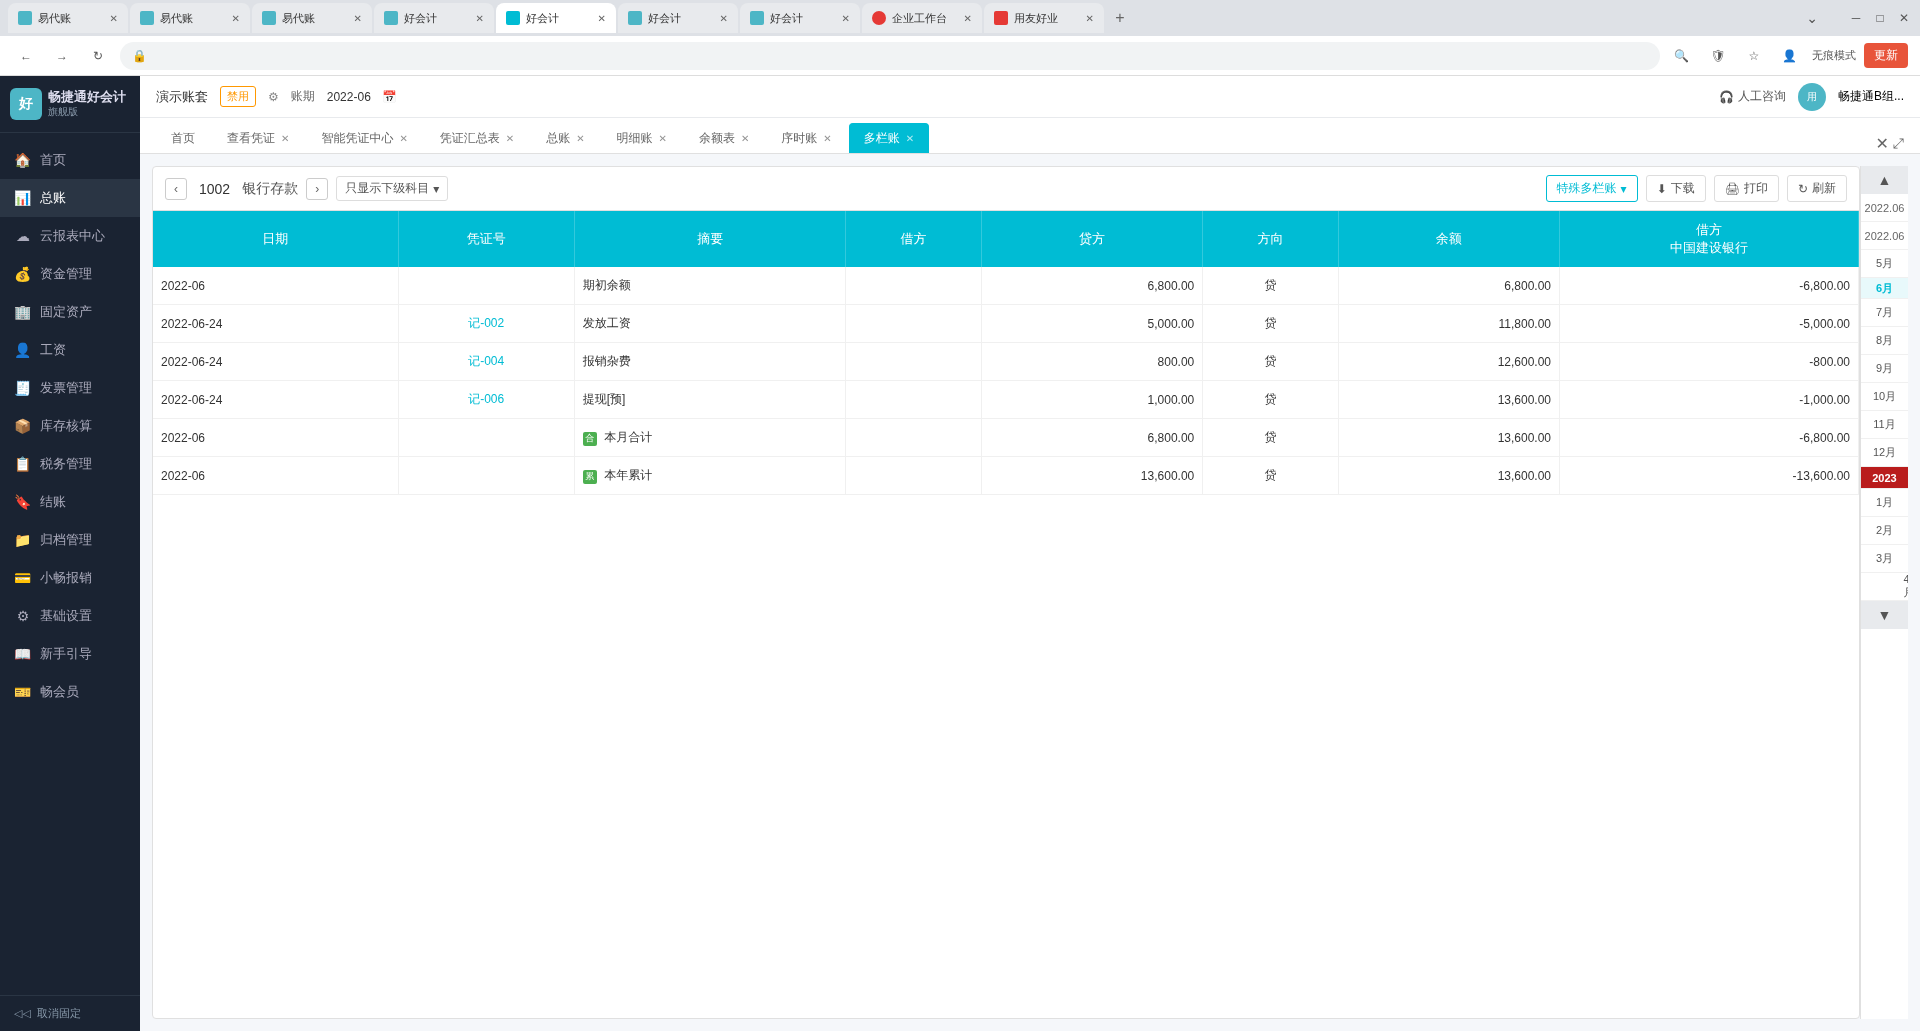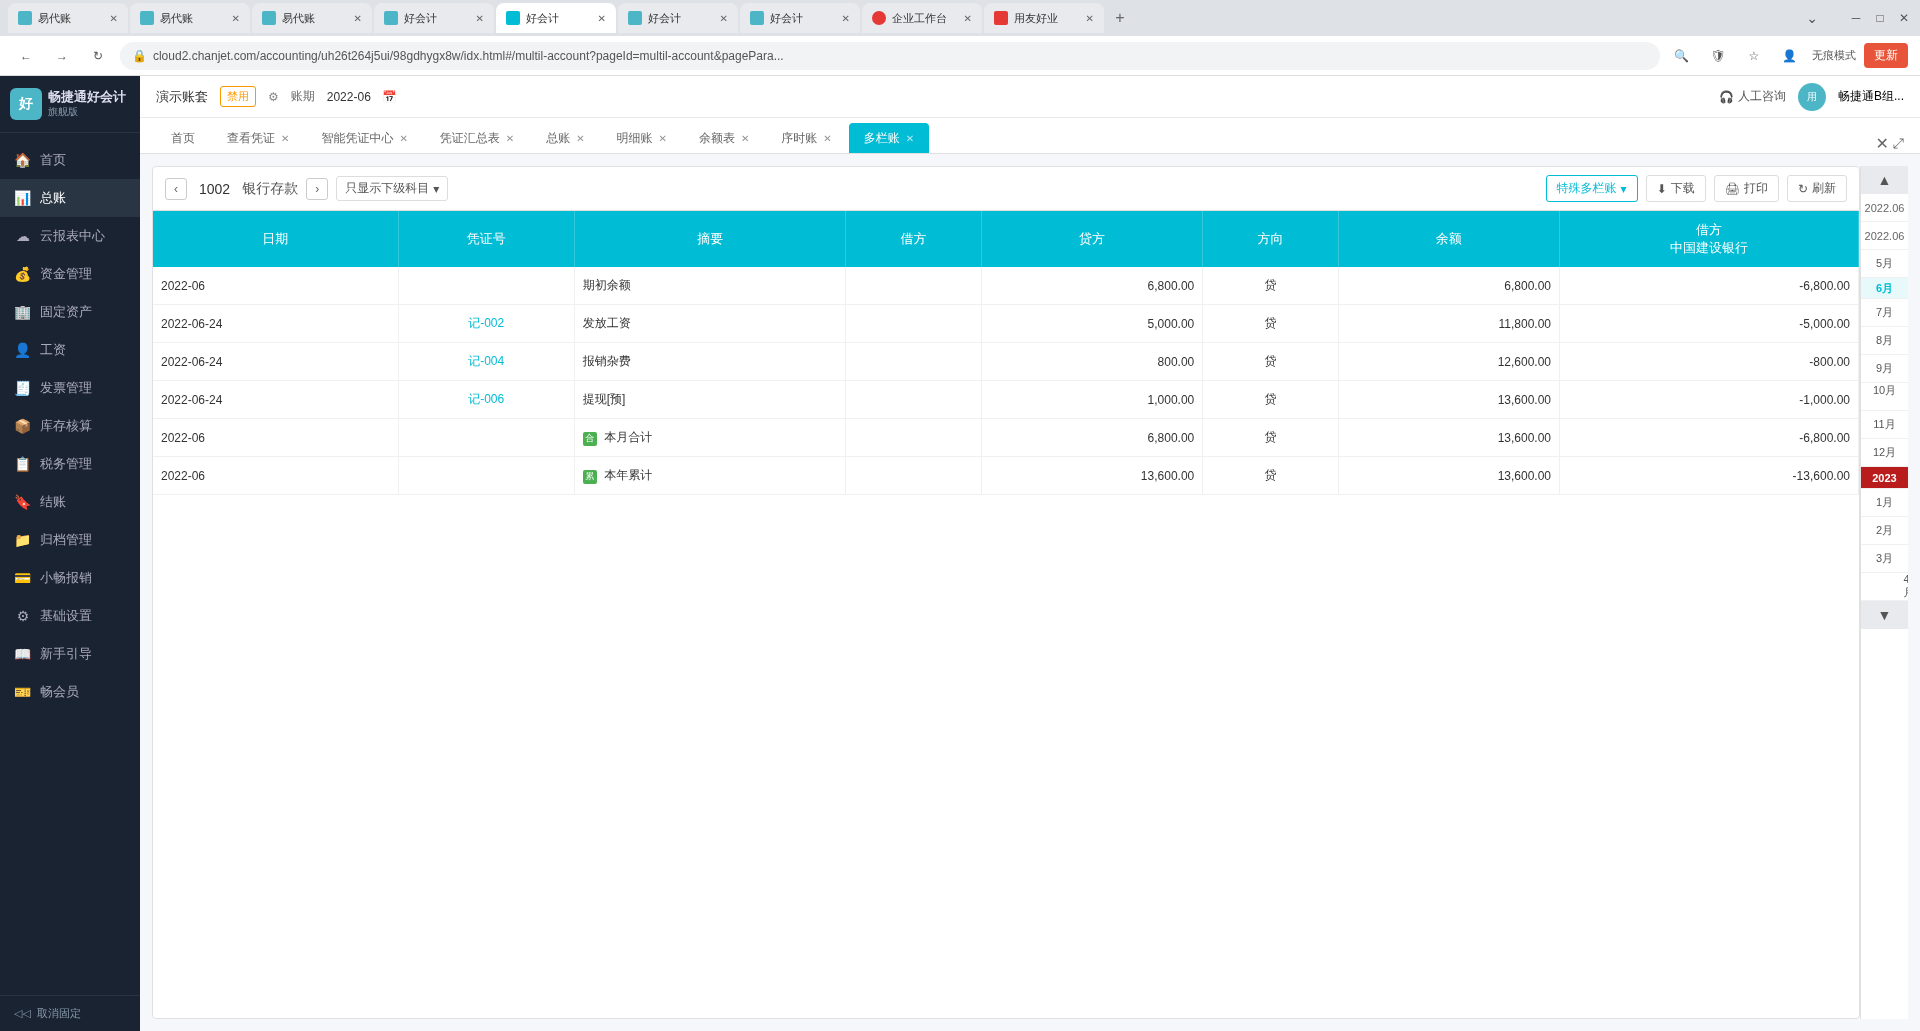--- a/index.html
+++ b/index.html
@@ -150,21 +150,20 @@
     </div>
   </div>
 </div>
 
 <div class="address-row">
   <div class="nav-btn">←</div>
   <div class="nav-btn">→</div>
   <div class="nav-btn">↻</div>
   <div class="address-bar">
     <span>🔒</span>
-    <span class="address-text">cloud2.chanjet.com/accounting/uh26t264j5ui/98gdhygx8w/idx.html#/multil-account?pageId=multil-account&amp;pagePara...</span>
   </div>
   <div class="right-controls">
     <div class="nav-btn">🔍</div>
     <div class="nav-btn">🛡</div>
     <div class="nav-btn">☆</div>
     <div class="nav-btn">👤</div>
     <span style="font-size:11px;color:#555;white-space:nowrap;">无痕模式</span>
     <div class="update-btn">更新</div>
   </div>
 </div>
@@ -460,21 +459,21 @@
           </div>
           <div style="height:28px;display:flex;align-items:center;justify-content:center;font-size:11px;color:#555;border-bottom:1px solid #f0f0f0;cursor:pointer;">
             <span>7月</span>
           </div>
           <div style="height:28px;display:flex;align-items:center;justify-content:center;font-size:11px;color:#555;border-bottom:1px solid #f0f0f0;cursor:pointer;">
             <span>8月</span>
           </div>
           <div style="height:28px;display:flex;align-items:center;justify-content:center;font-size:11px;color:#555;border-bottom:1px solid #f0f0f0;cursor:pointer;">
             <span>9月</span>
           </div>
-          <div style="height:28px;display:flex;align-items:flex-start;justify-content:center;font-size:11px;color:#555;border-bottom:1px solid #f0f0f0;cursor:pointer;">
+          <div style="height:28px;display:flex;align-items:center;justify-content:center;font-size:11px;color:#555;border-bottom:1px solid #f0f0f0;cursor:pointer;">
             <span>10月</span>
           </div>
           <div style="height:28px;display:flex;align-items:center;justify-content:center;font-size:11px;color:#555;border-bottom:1px solid #f0f0f0;cursor:pointer;">
             <span>11月</span>
           </div>
           <div style="height:28px;display:flex;align-items:center;justify-content:center;font-size:11px;color:#555;border-bottom:1px solid #f0f0f0;cursor:pointer;">
             <span>12月</span>
           </div>
           <div style="height:22px;background:#b91c1c;display:flex;align-items:center;justify-content:center;font-size:11px;color:white;font-weight:bold;border-bottom:1px solid #f0f0f0;">
             <span>2023</span>

